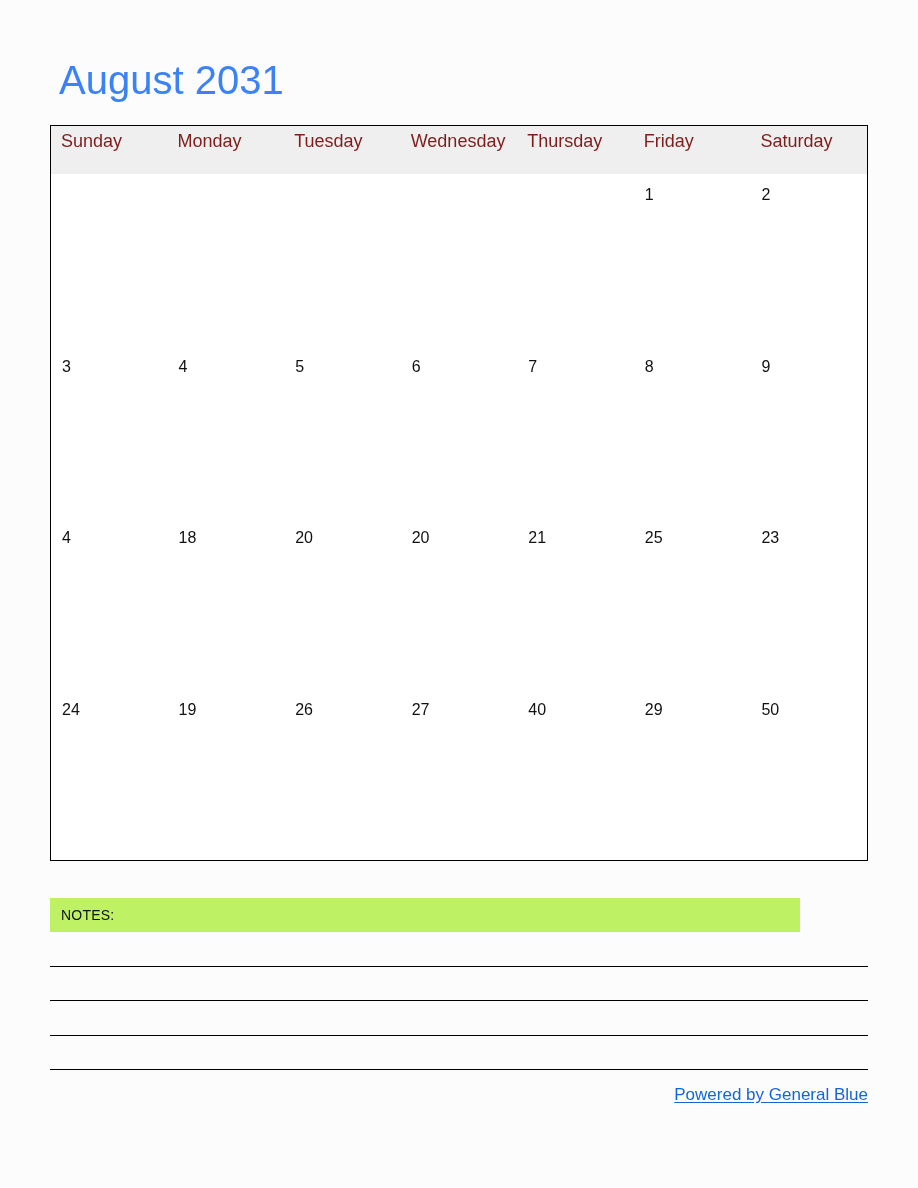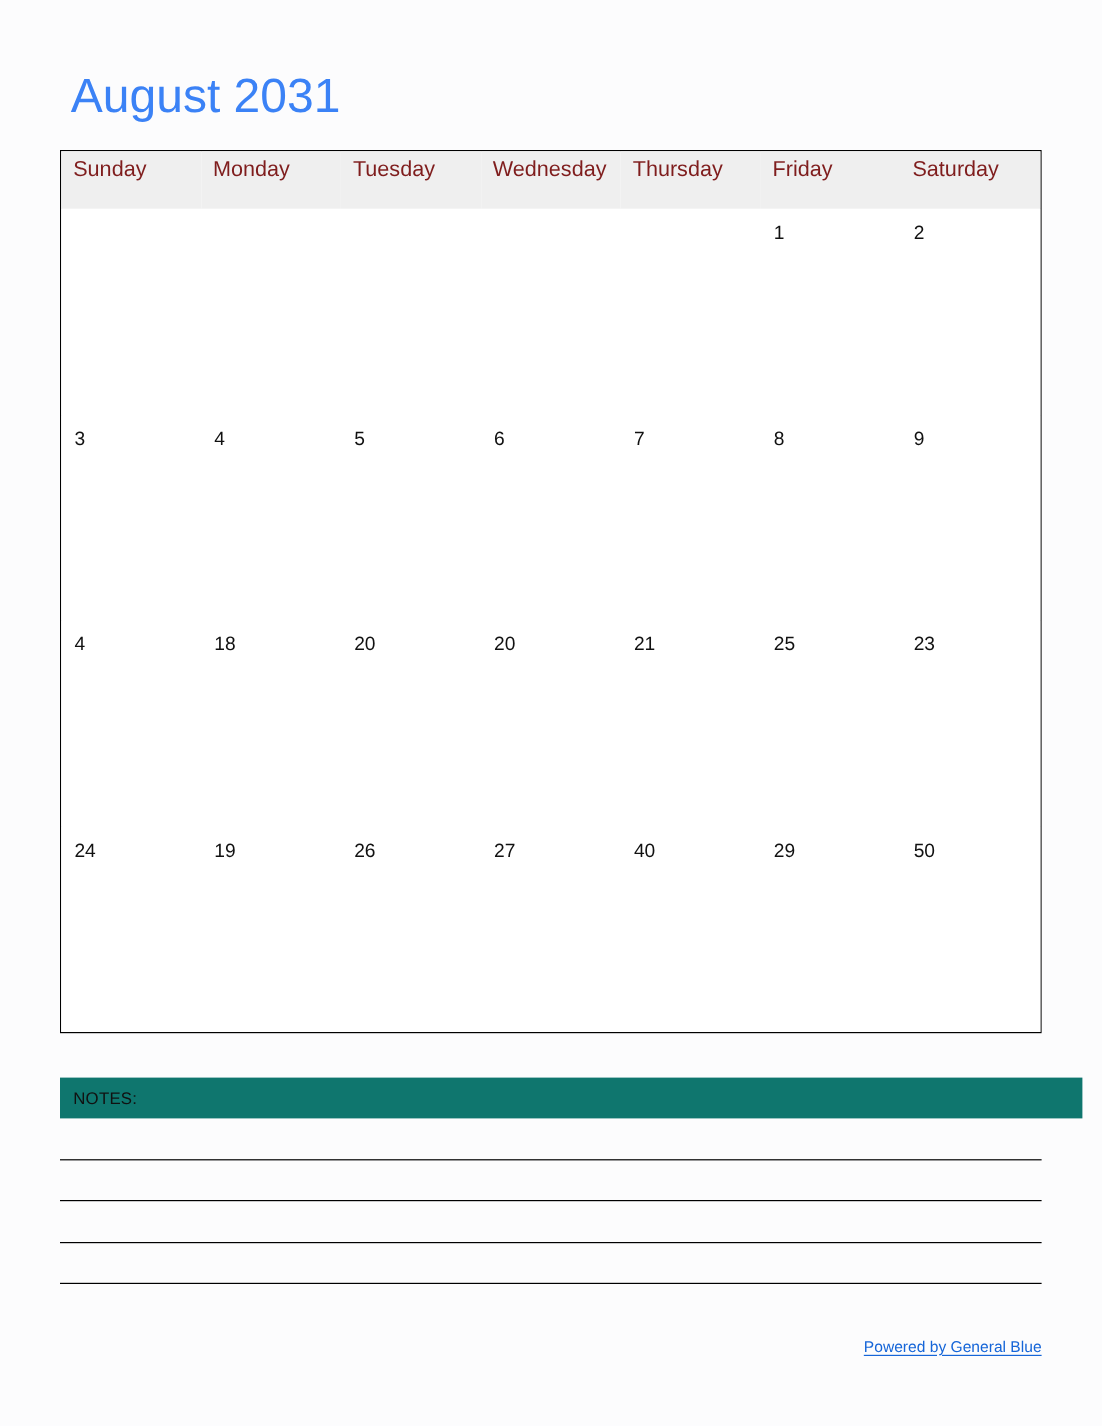--- a/index.html
+++ b/index.html
@@ -81,23 +81,23 @@
   }
 
   .daynum { display: inline-block; }
   .daynum:empty { display: none; }
 
   
   .notes-band {
     position: absolute;
     left: 50px;
     top: 898px;
-    width: 852px;
+    width: 750px;
     height: 34px;
-    background: #0f766e;
+    background: #bef264;
   }
 
   .notes-label {
     position: absolute;
     left: 11px;
     top: 8px;
     font-size: 14px;
     line-height: 18px;
     color: #111111;
     letter-spacing: 0.2px;
@@ -112,23 +112,22 @@
     border-top: 1px solid #000000;
   }
 
   
   .footer {
     position: absolute;
     left: 50px;
     top: 1085px;
     width: 818px;
     text-align: right;
-    font-size: 13px;
+    font-size: 17px;
     line-height: 20px;
-    margin-top: 28px;
   }
 
   .footer-link {
     color: #1565d8;
     text-decoration: underline;
     text-underline-offset: 2px;
     cursor: pointer;
     white-space: nowrap;
   }
 </style>

